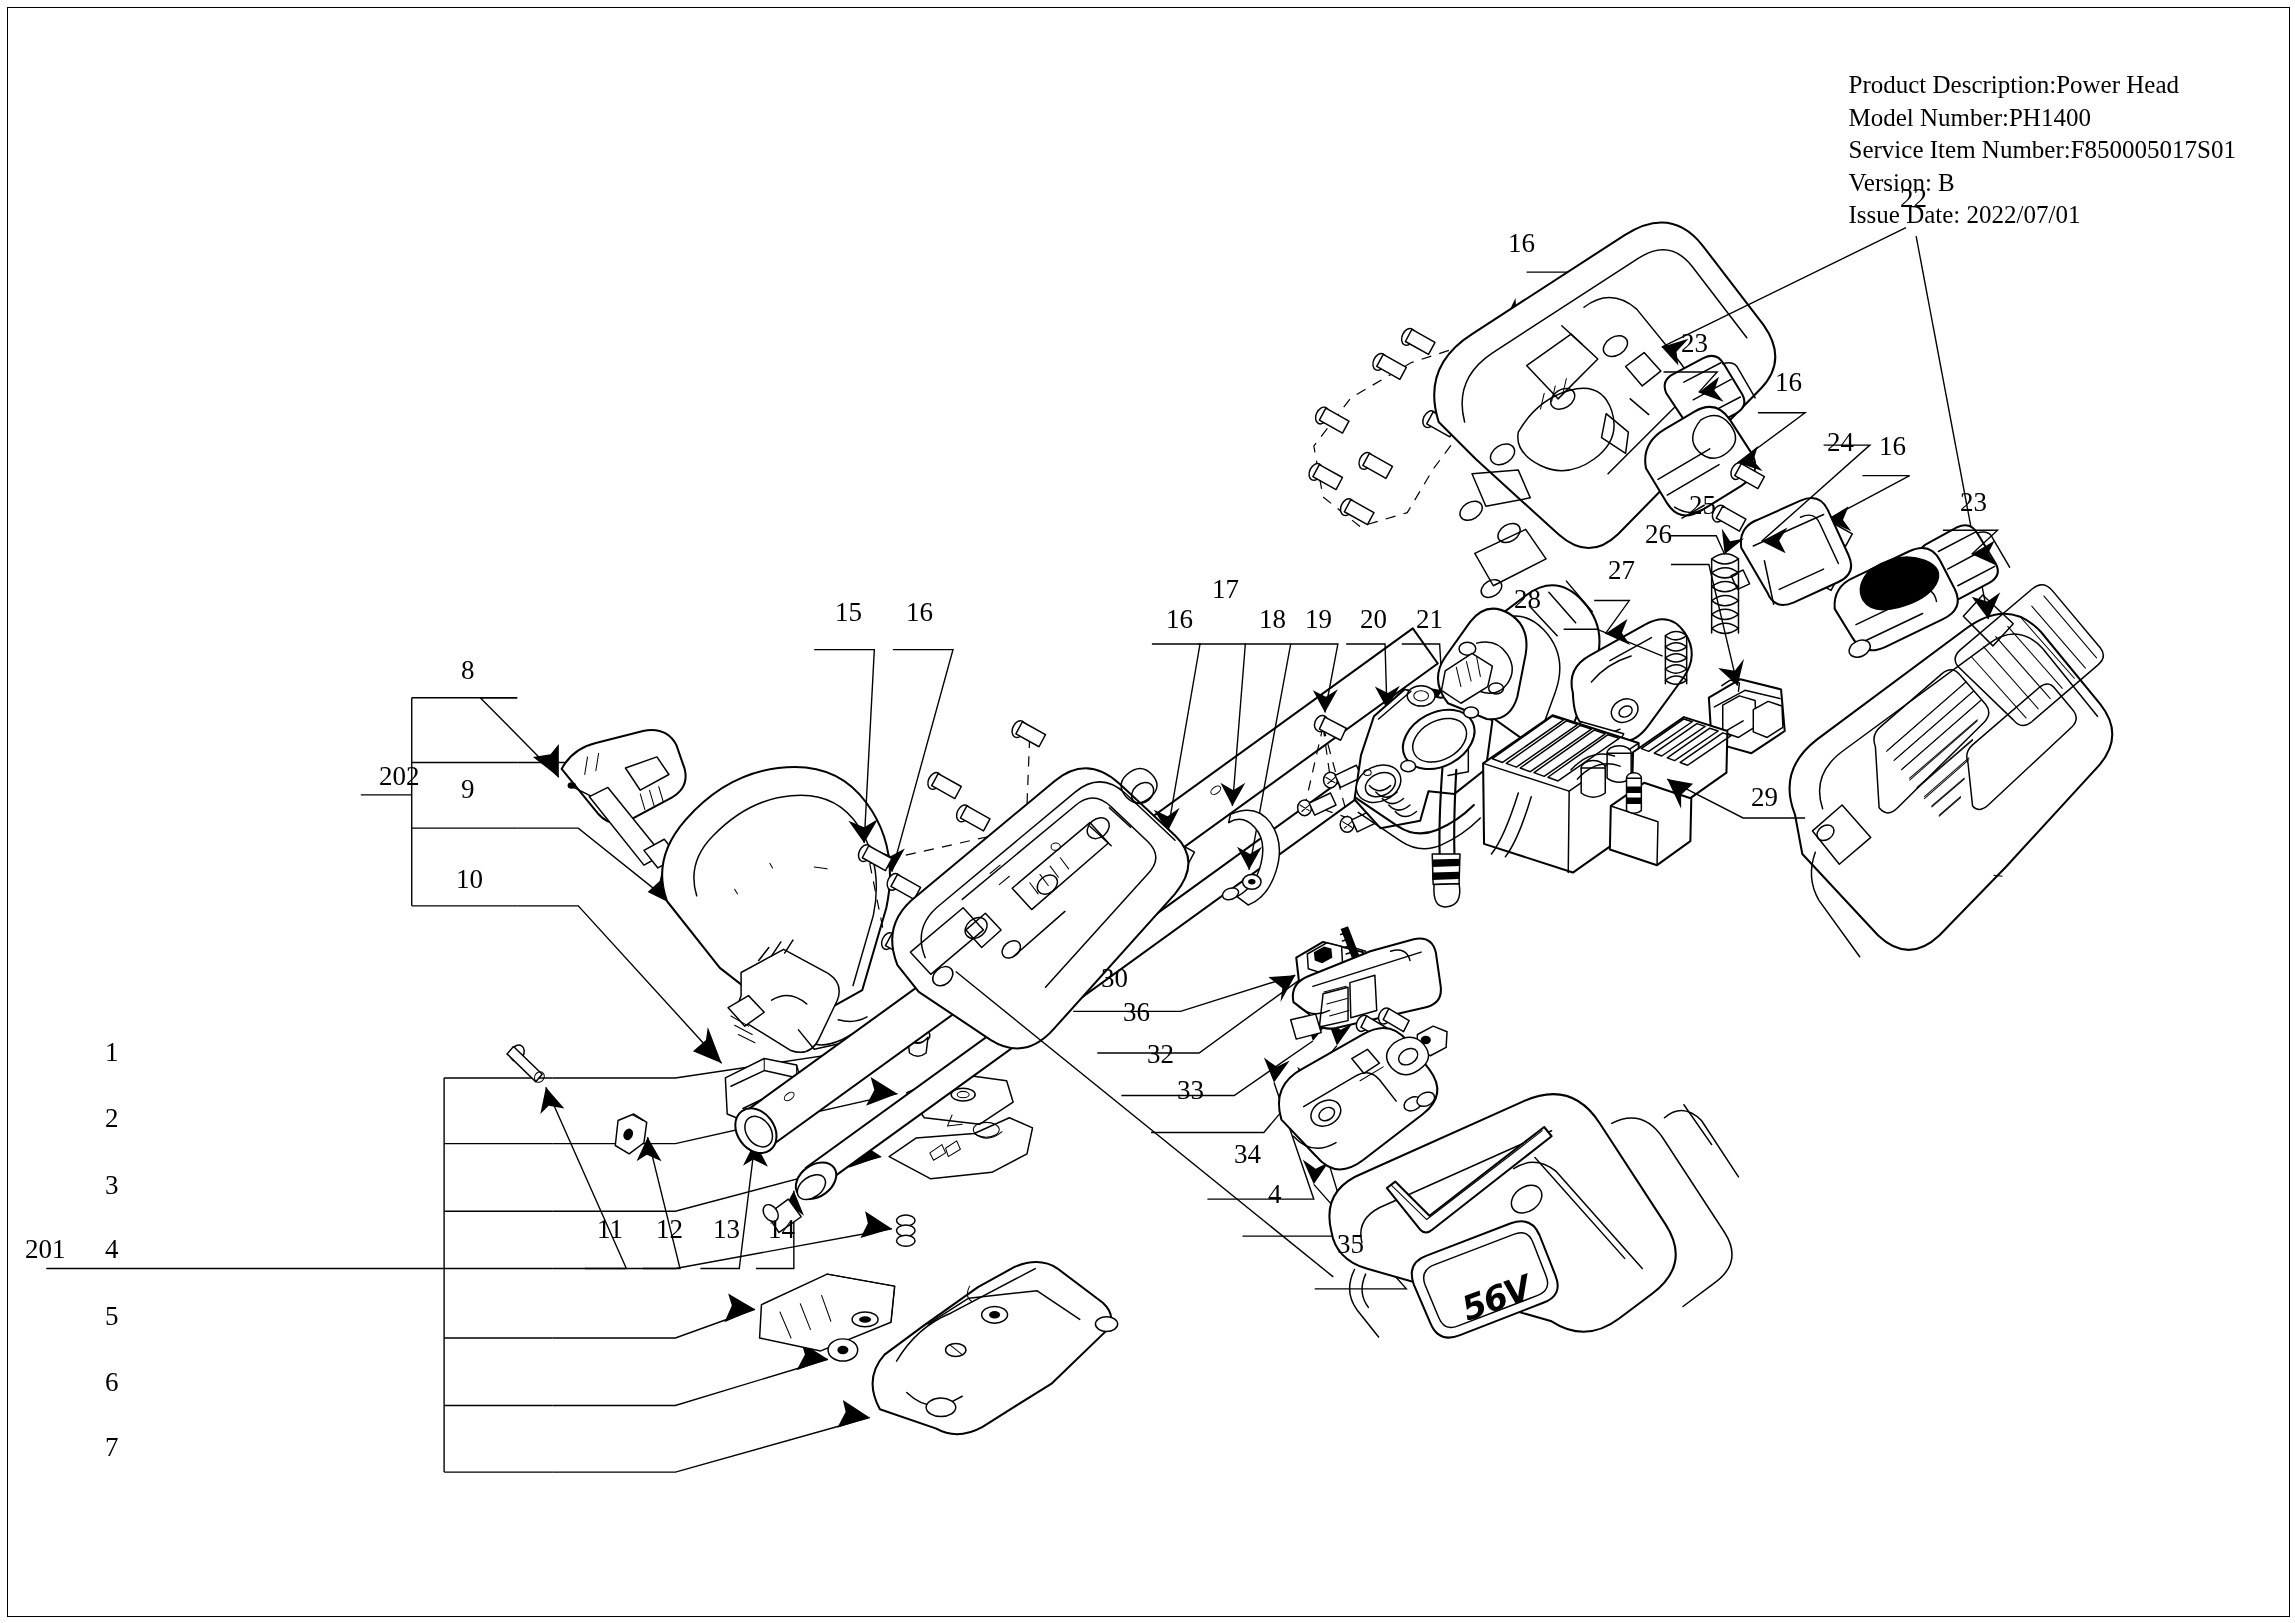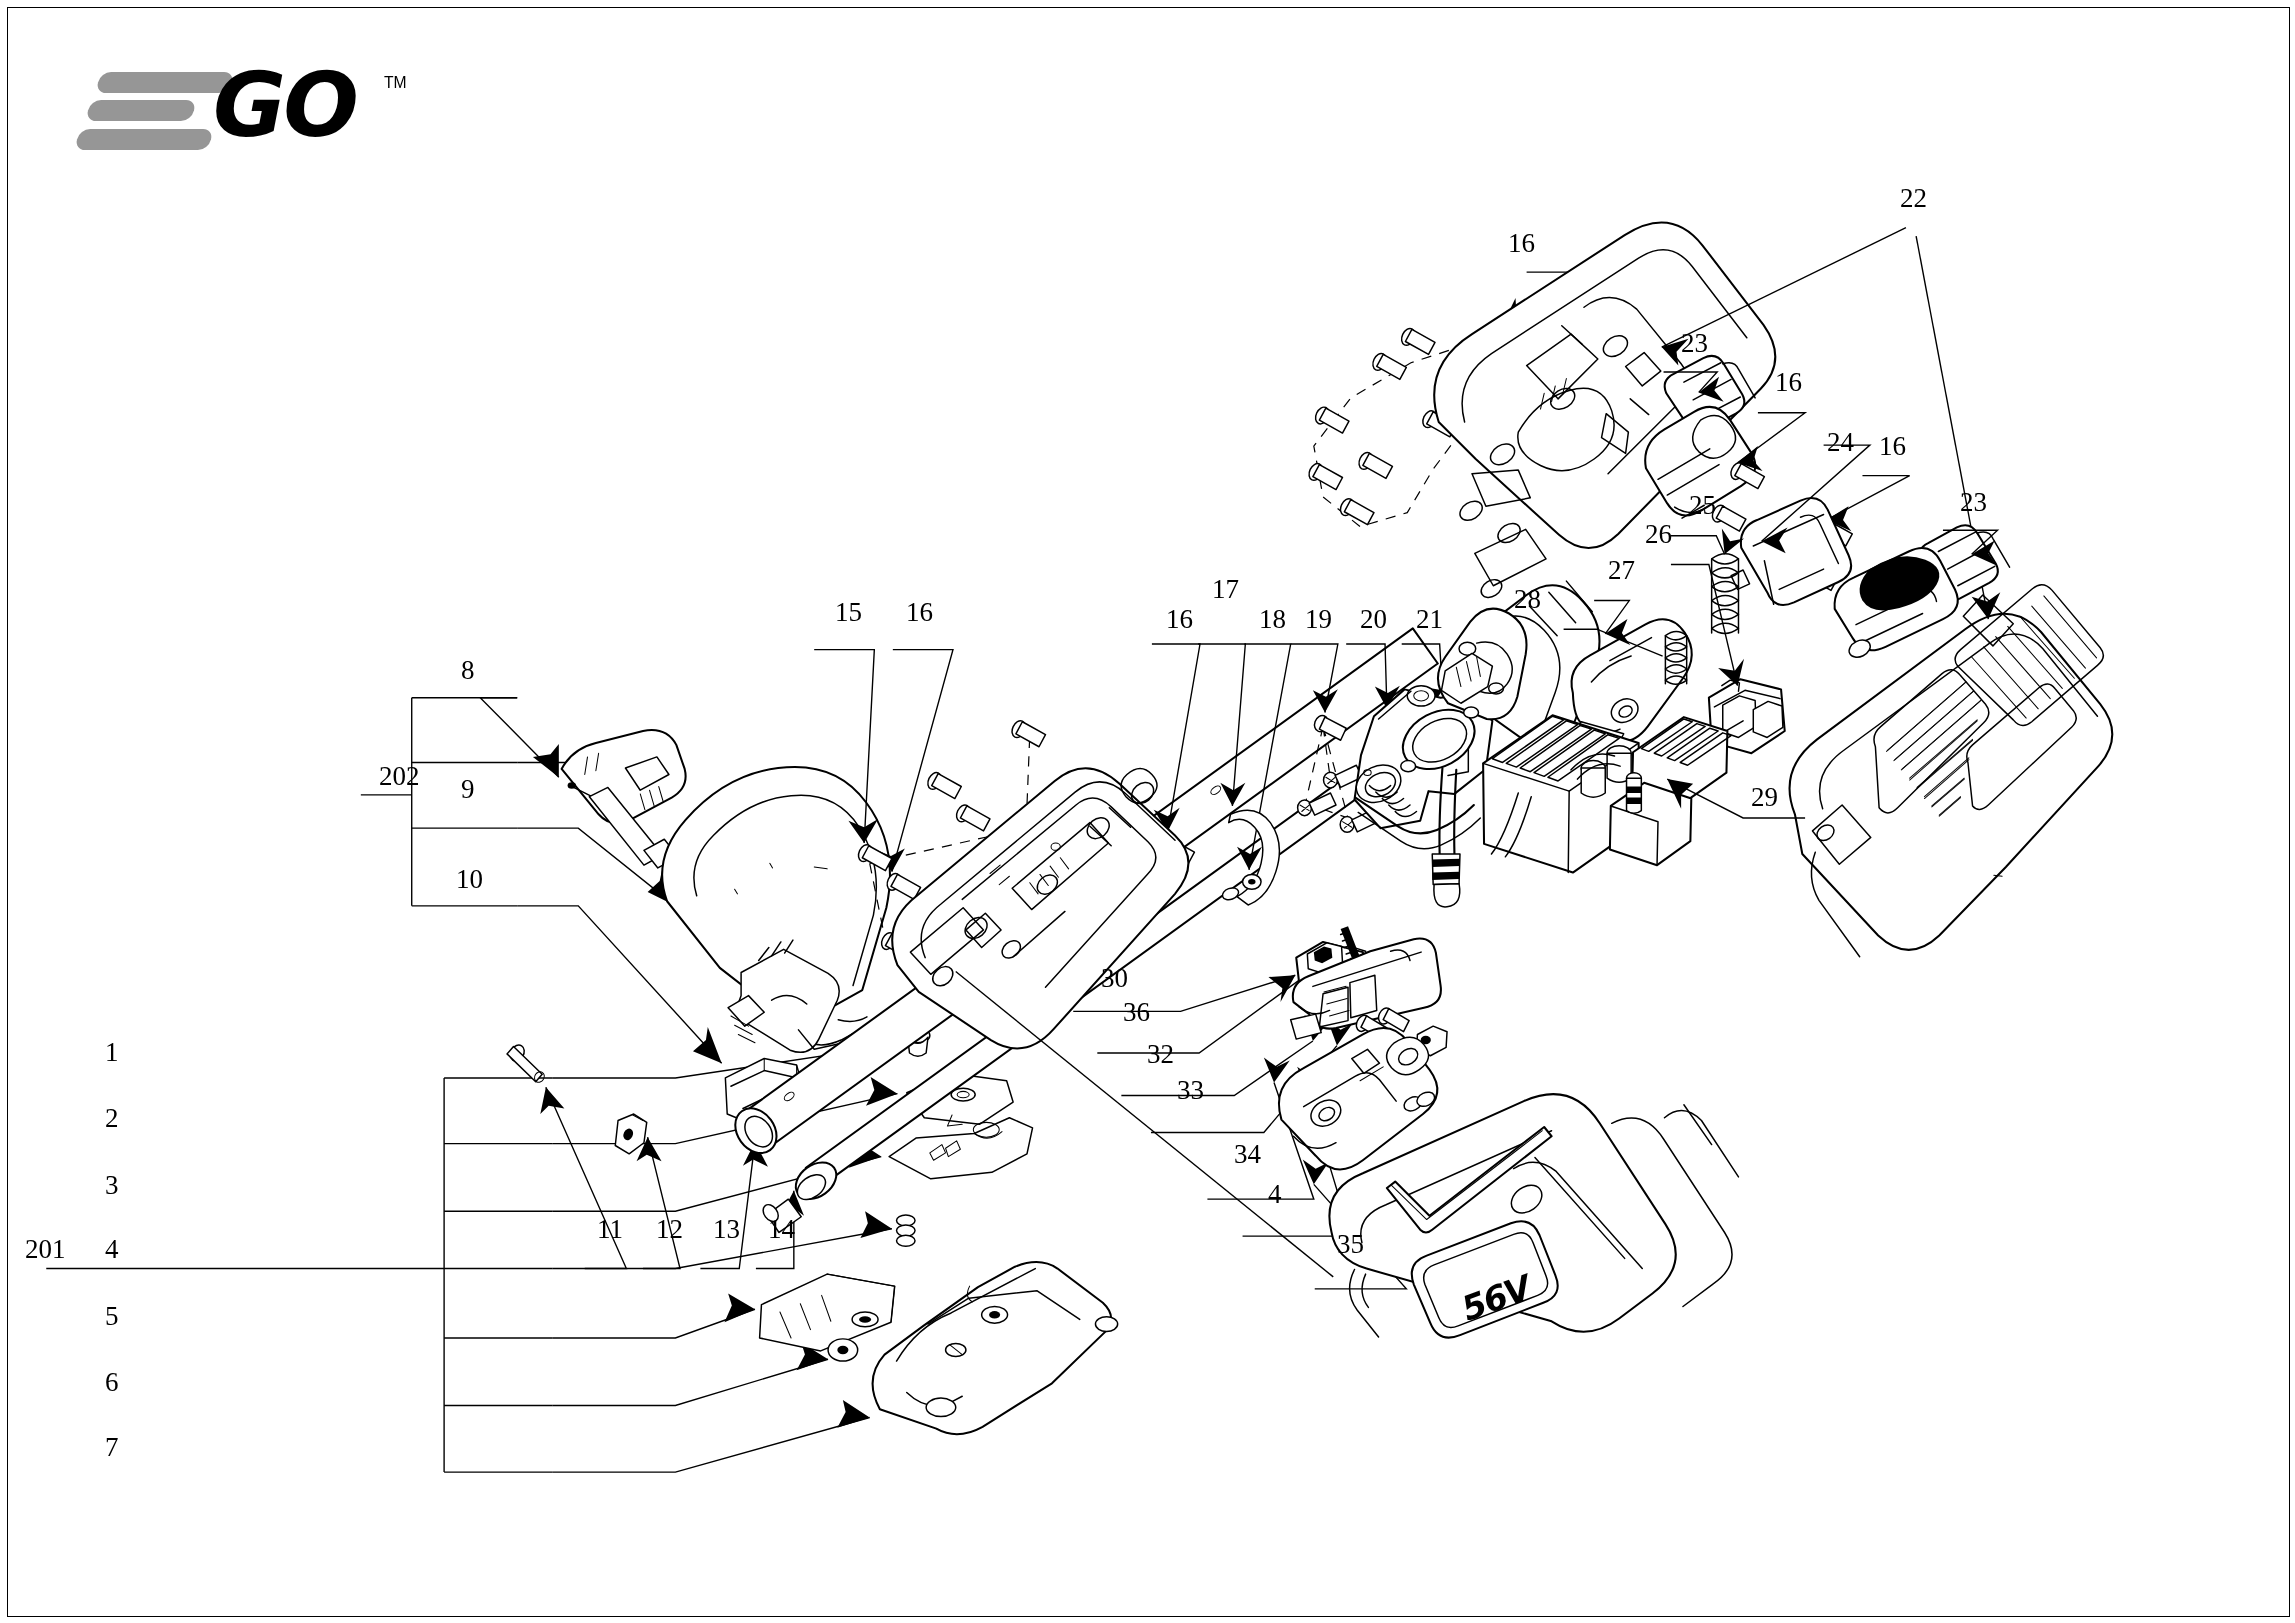--- a/index.html
+++ b/index.html
@@ -64,28 +64,28 @@
     white-space:nowrap;
   }
 </style>
 </head>
 <body>
 
 <div id="page">
 
   <div id="frame"></div>
 
-  <div id="logo">
-    <div class="bar b1"></div>
-    <div class="bar b2"></div>
-    <div class="bar b3"></div>
-    <div class="go">GO</div>
-    <div class="tm">TM</div>
+
+  <div id="hdr">
+    <div>Product Description:Power Head</div>
+    <div>Model Number:PH1400</div>
+    <div>Service Item Number:F850005017S01</div>
+    <div>Version: B</div>
+    <div>Issue Date: 2022/07/01</div>
   </div>
-
 
   <svg id="art" viewBox="0 0 4961 3508">
 
     <g>
       <path class="bracket" d="M100 2742 H 960"></path>
       <path class="bracket" d="M960 2330 V 3182"></path>
       <path class="bracket" d="M960 2330 H 1195"></path>
       <path class="bracket" d="M960 2472 H 1195"></path>
       <path class="bracket" d="M960 2618 H 1195"></path>
       <path class="bracket" d="M960 2742 H 1195"></path>

